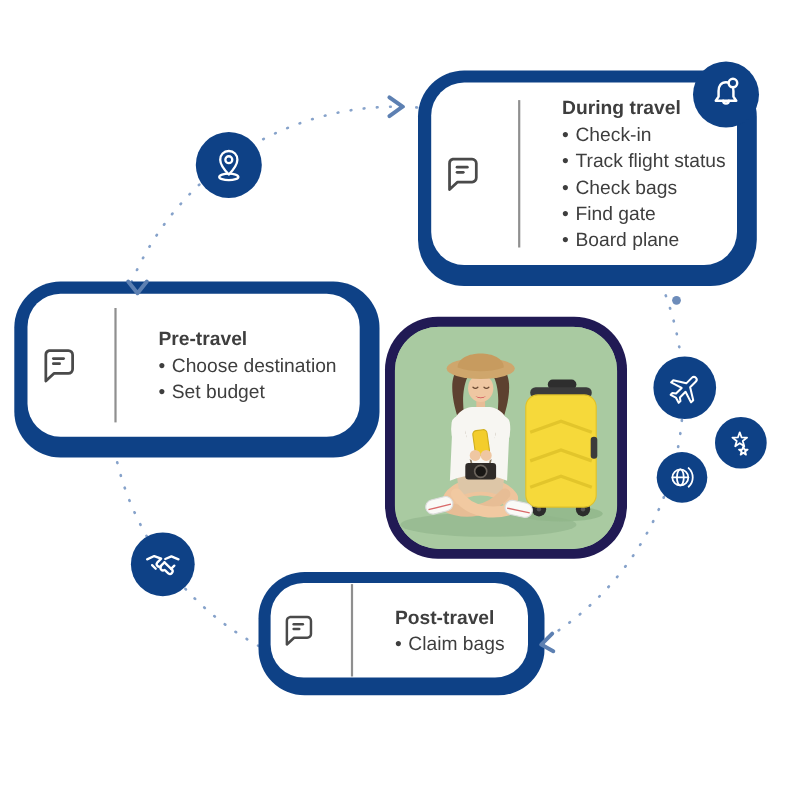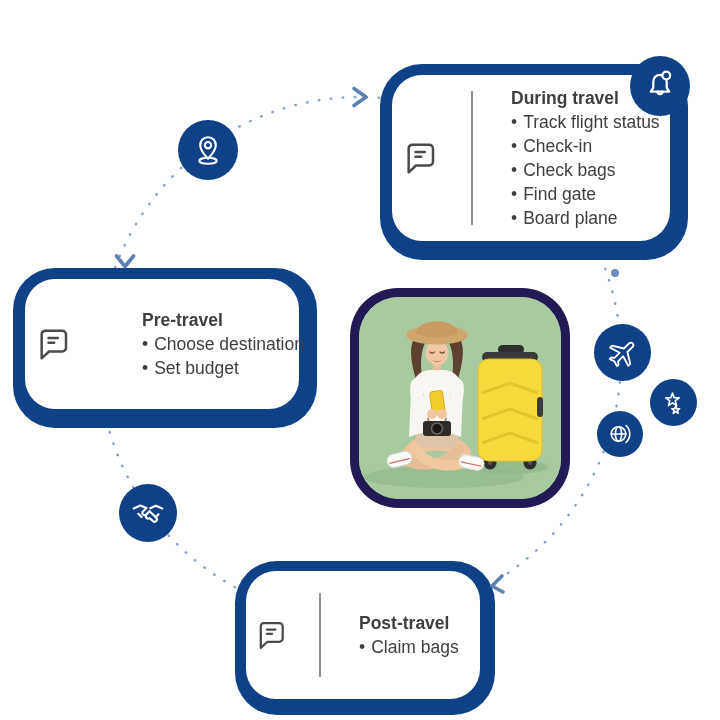--- a/index.html
+++ b/index.html
@@ -32,21 +32,21 @@
 </head>
 <body>
 
 <div class="stage">
 
   <svg class="layer z0" viewBox="0 0 720 720">
     <circle cx="360" cy="358" r="261" fill="none" stroke="#7f9dc7" stroke-width="2.4" stroke-dasharray="0.6 11.4" stroke-linecap="round" opacity="0.95"></circle>
     <circle cx="615" cy="273" r="4" fill="#6d8cba"></circle>
   </svg>
 
-  <div class="card" style="left:13px;top:268px;width:304px;height:160px;">
+  <div class="card" style="left:13px;top:256px;width:332px;height:160px;">
     <div class="card-inner">
       <div class="chat-wrap">
         <svg width="40" height="40" viewBox="0 0 24 24" fill="none" stroke="#4a4a4a" stroke-width="1.5" stroke-linecap="round" stroke-linejoin="round">
           <path d="M7 4 L17.5 4 A2.3 2.3 0 0 1 19.8 6.3 L19.8 14.2 A2.3 2.3 0 0 1 17.5 16.5 L9.6 16.5 L5.2 20.6 L5.2 6.3 A2.3 2.3 0 0 1 7 4 Z"></path>
           <path d="M9.3 8.4 h5.6"></path>
             <path d="M9.3 11.2 h3.4"></path>
         </svg>
       </div>
       <div class="vdiv" style="height:104px;"></div>
       <div class="card-text">
@@ -65,39 +65,39 @@
         <svg width="40" height="40" viewBox="0 0 24 24" fill="none" stroke="#4a4a4a" stroke-width="1.5" stroke-linecap="round" stroke-linejoin="round">
           <path d="M7 4 L17.5 4 A2.3 2.3 0 0 1 19.8 6.3 L19.8 14.2 A2.3 2.3 0 0 1 17.5 16.5 L9.6 16.5 L5.2 20.6 L5.2 6.3 A2.3 2.3 0 0 1 7 4 Z"></path>
           <path d="M9.3 8.4 h5.6"></path>
             <path d="M9.3 11.2 h3.4"></path>
         </svg>
       </div>
       <div class="vdiv" style="height:134px;"></div>
       <div class="card-text">
         <div class="card-title">During travel</div>
         <ul class="card-list">
+          <li><span class="blt">•</span><span>Check-in</span></li>
           <li><span class="blt">•</span><span>Track flight status</span></li>
-          <li><span class="blt">•</span><span>Check-in</span></li>
           <li><span class="blt">•</span><span>Check bags</span></li>
           <li><span class="blt">•</span><span>Find gate</span></li>
           <li><span class="blt">•</span><span>Board plane</span></li>
         </ul>
       </div>
     </div>
   </div>
 
   <div class="icon-circle z3" style="left:630px;top:56px;width:60px;height:60px;">
     <svg width="36" height="36" viewBox="0 0 24 24" fill="none" stroke="#ffffff" stroke-width="1.5" stroke-linecap="round" stroke-linejoin="round">
       <path d="M12 4.5 C9 4.5 7.5 6.8 7.5 9.8 L7.5 13.2 L5.8 15.7 L18.2 15.7 L16.5 13.2 L16.5 9.8 C16.5 6.8 15 4.5 12 4.5 Z"></path>
       <path d="M10.3 15.7 a1.7 1.7 0 0 0 3.4 0"></path>
       <circle cx="16.2" cy="5" r="2.6" fill="#0e4186"></circle>
     </svg>
   </div>
 
-  <div class="card" style="left:235px;top:561px;width:260px;height:154px;">
+  <div class="card" style="left:235px;top:520px;width:260px;height:112px;">
     <div class="card-inner" style="left:11px;top:10px;right:15px;bottom:16px;">
       <div class="chat-wrap" style="flex:0 0 50px;">
         <svg width="36" height="36" viewBox="0 0 24 24" fill="none" stroke="#4a4a4a" stroke-width="1.5" stroke-linecap="round" stroke-linejoin="round">
           <path d="M7 4 L17.5 4 A2.3 2.3 0 0 1 19.8 6.3 L19.8 14.2 A2.3 2.3 0 0 1 17.5 16.5 L9.6 16.5 L5.2 20.6 L5.2 6.3 A2.3 2.3 0 0 1 7 4 Z"></path>
           <path d="M9.3 8.4 h5.6"></path>
             <path d="M9.3 11.2 h3.4"></path>
         </svg>
       </div>
       <div class="vdiv" style="height:84px;"></div>
       <div class="card-text">

